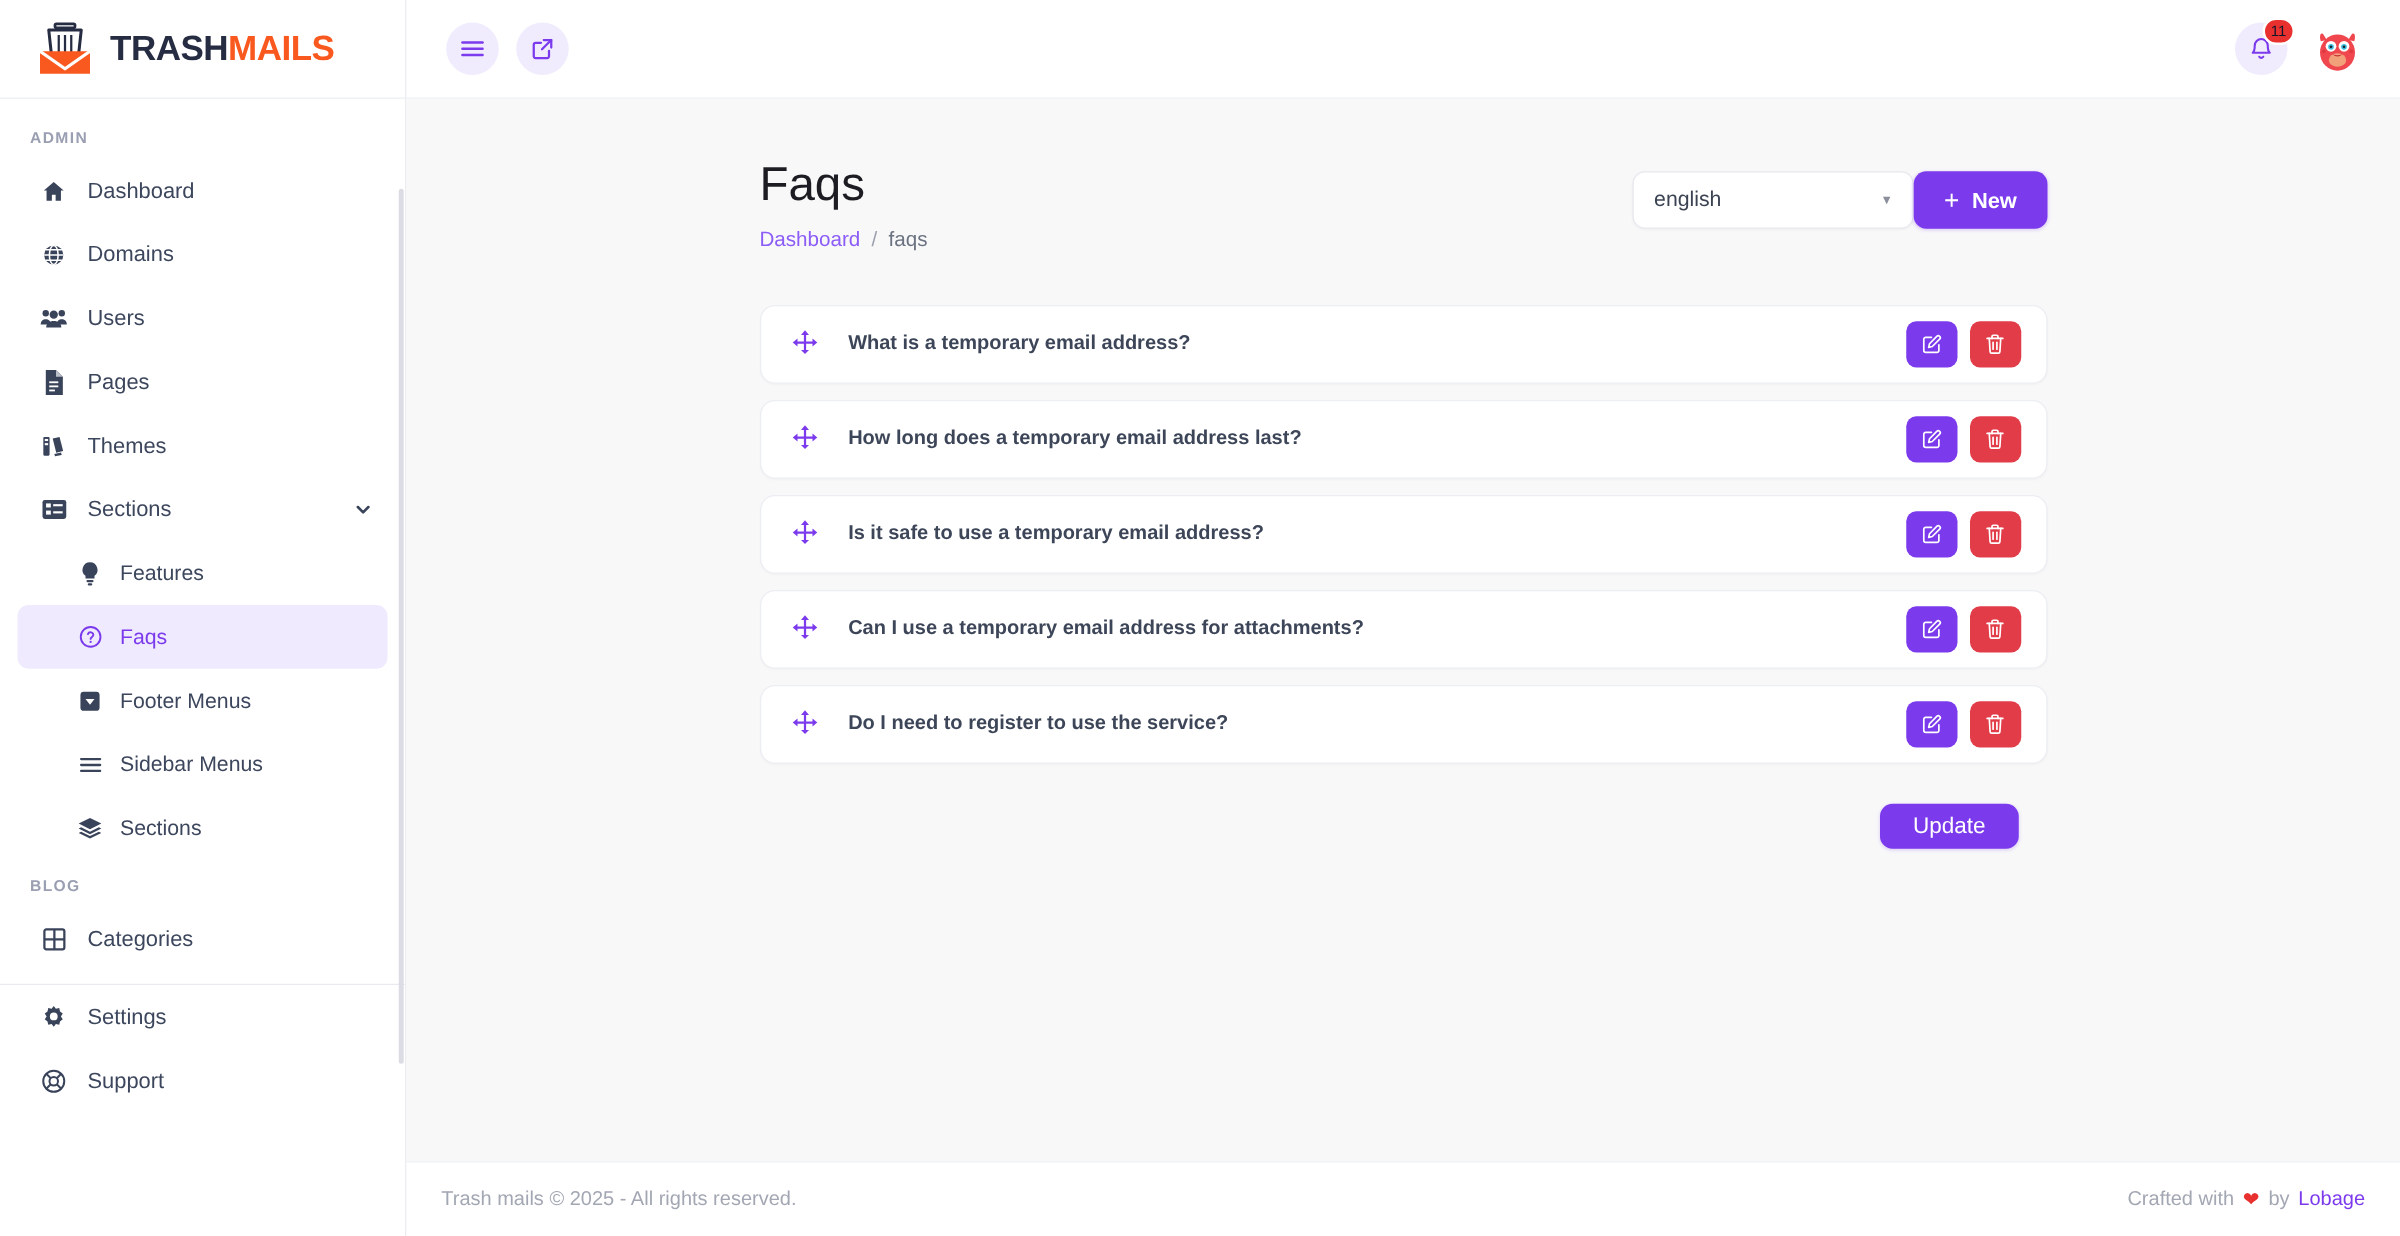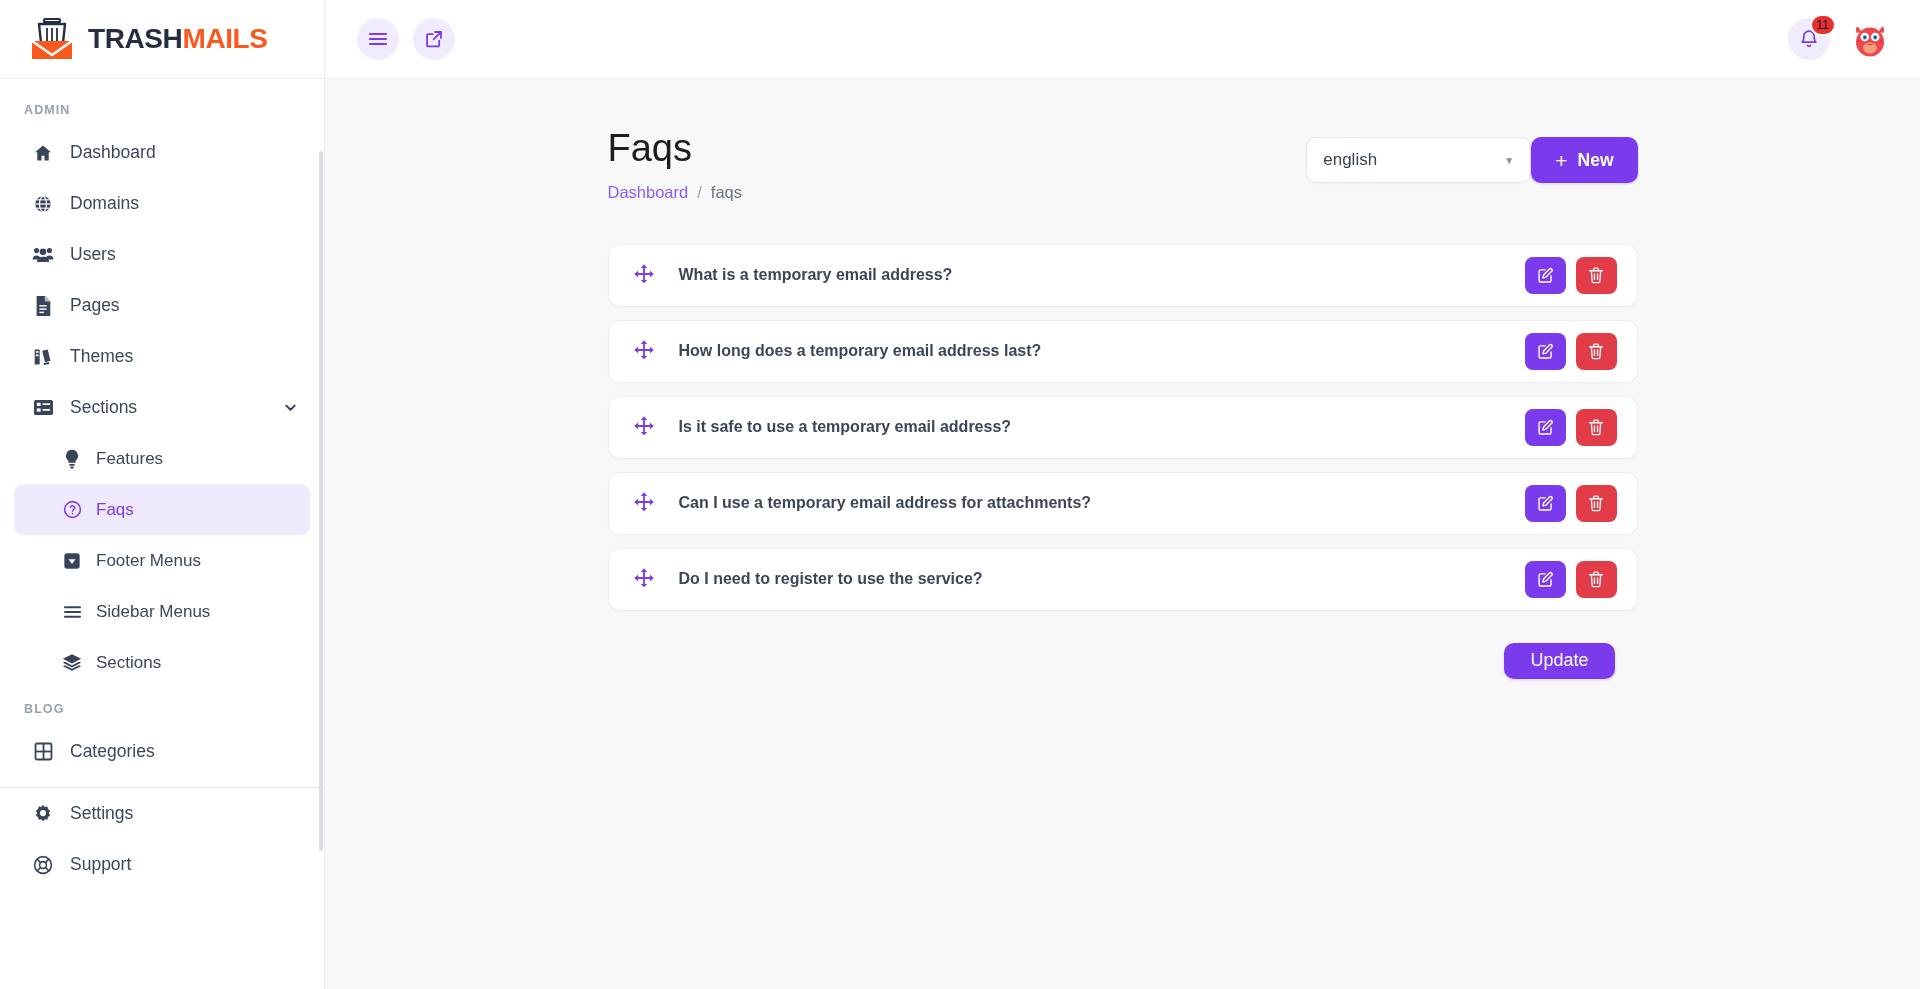--- a/index.html
+++ b/index.html
@@ -571,15 +571,24 @@
 
         </div>
 
         <div class="update-row">
           <button class="btn-update">Update</button>
         </div>
 
       </div>
     </section>
 
+    <footer class="footer">
+      <span>Trash mails © 2025 - All rights reserved.</span>
+      <span class="footer-right">
+        <span>Crafted with</span>
+        <span class="heart">❤</span>
+        <span>by</span>
+        <a class="brand">Lobage</a>
+      </span>
+    </footer>
 
   </div>
 </div>
 
 </body></html>

